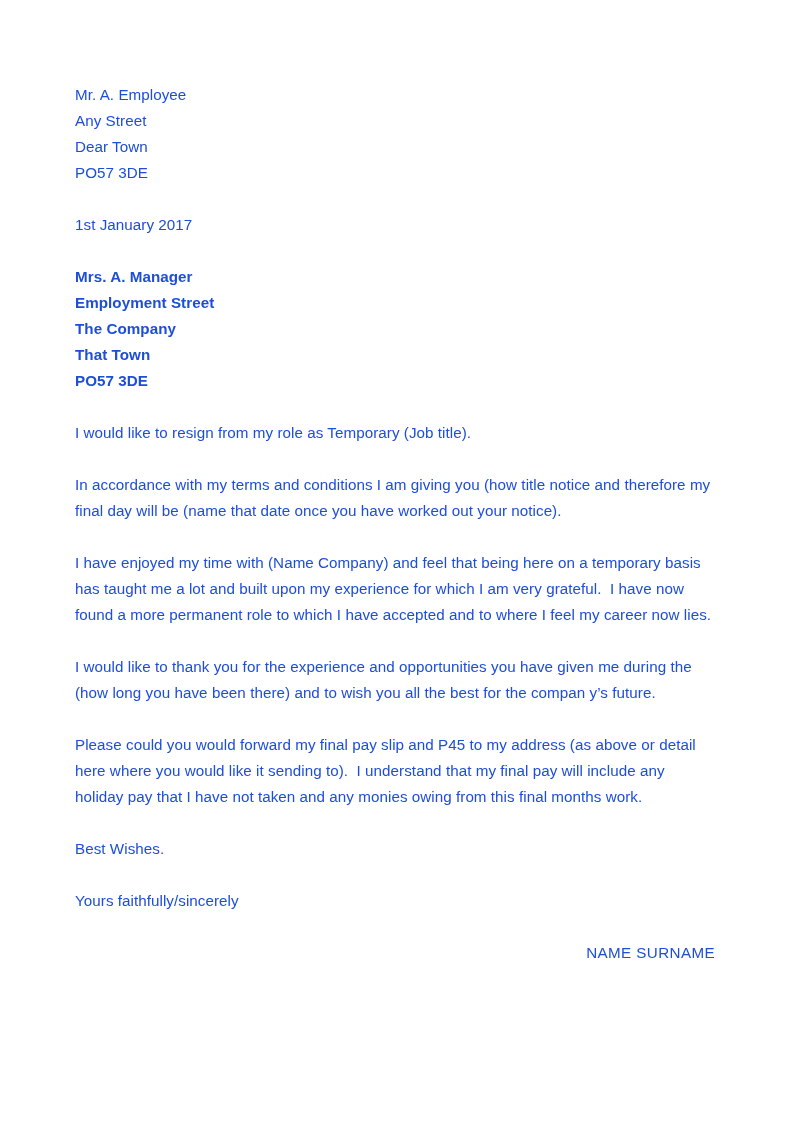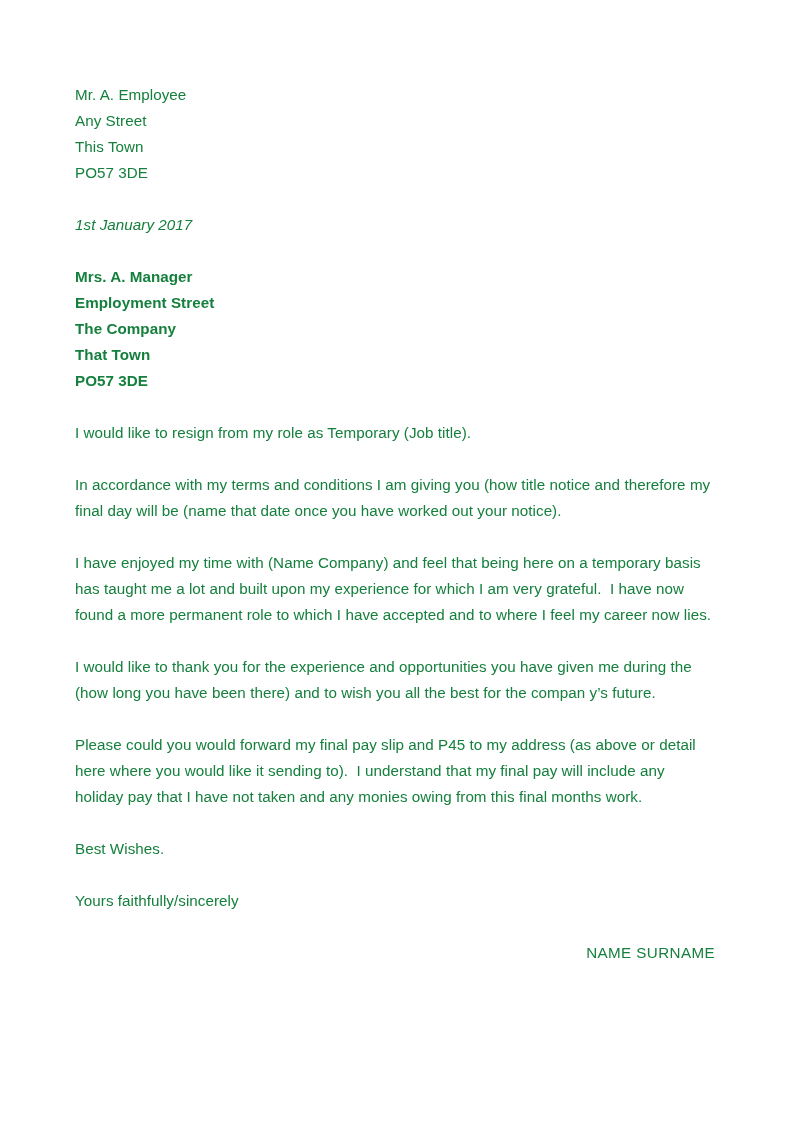--- a/index.html
+++ b/index.html
@@ -14,21 +14,21 @@
     background: #ffffff;
     margin: 0 auto;
     overflow: hidden;
     font-family: "Liberation Sans", sans-serif;
   }
   .letter {
     position: absolute;
     left: 75px;
     top: 82px;
     width: 640px;
-    color: #15803d;
+    color: #1d4ed8;
     font-size: 15.2px;
     line-height: 26px;
     font-weight: 400;
     letter-spacing: 0.05px;
     -webkit-font-smoothing: antialiased;
   }
   .block {
     margin: 0 0 26px 0;
   }
   .block:last-child {
@@ -37,36 +37,36 @@
   }
   .line {
     display: block;
     white-space: pre-wrap;
   }
   .para {
     margin: 0 0 26px 0;
     white-space: pre-wrap;
   }
   .addr-sender { margin-bottom: 26px; }
-  .date-block  { margin-bottom: 26px; font-style: italic; }
+  .date-block  { margin-bottom: 26px; }
   .addr-recipient { margin-bottom: 26px; font-weight: bold; }
   .salutation { margin-bottom: 26px; }
   .signoff { margin-bottom: 26px; }
   .signature-name { letter-spacing: 0.4px; }
 </style>
 </head>
 <body>
 
 <div class="page">
   <div class="letter">
 
     <div class="block addr-sender">
       <span class="line">Mr. A. Employee</span>
       <span class="line">Any Street</span>
-      <span class="line">This Town</span>
+      <span class="line">Dear Town</span>
       <span class="line">PO57 3DE</span>
     </div>
 
     <div class="block date-block">
       <span class="line">1st January 2017</span>
     </div>
 
     <div class="block addr-recipient">
       <span class="line">Mrs. A. Manager</span>
       <span class="line">Employment Street</span>

